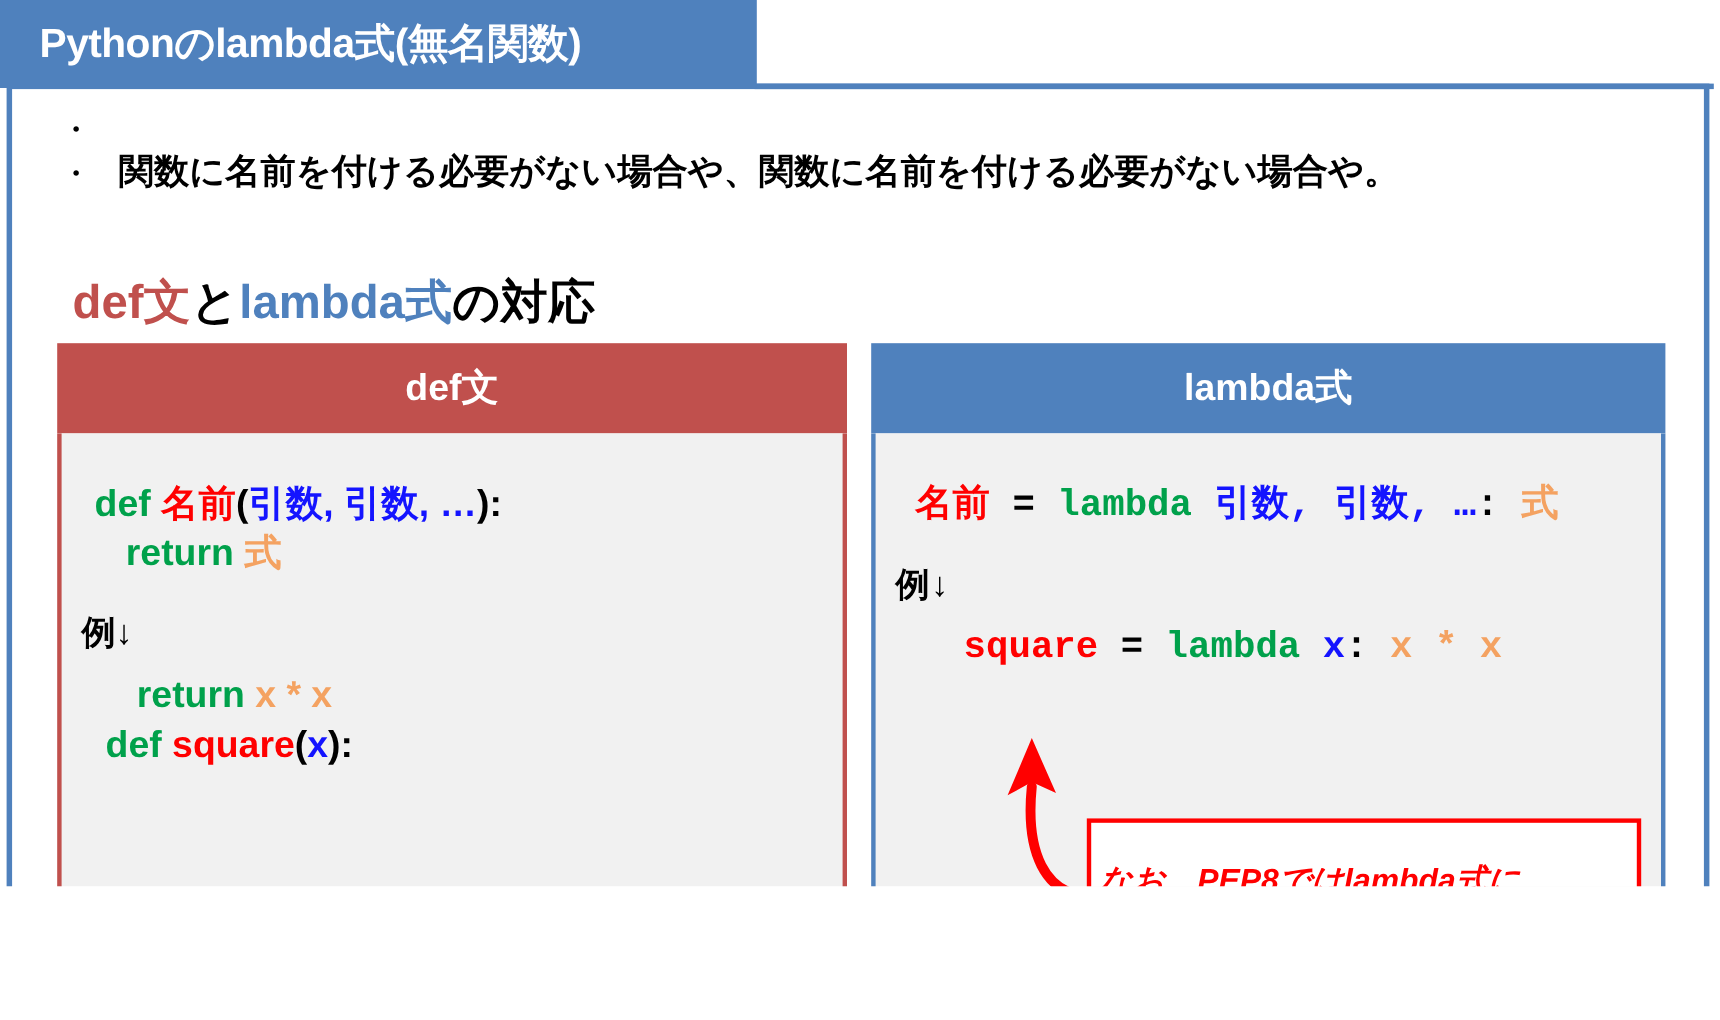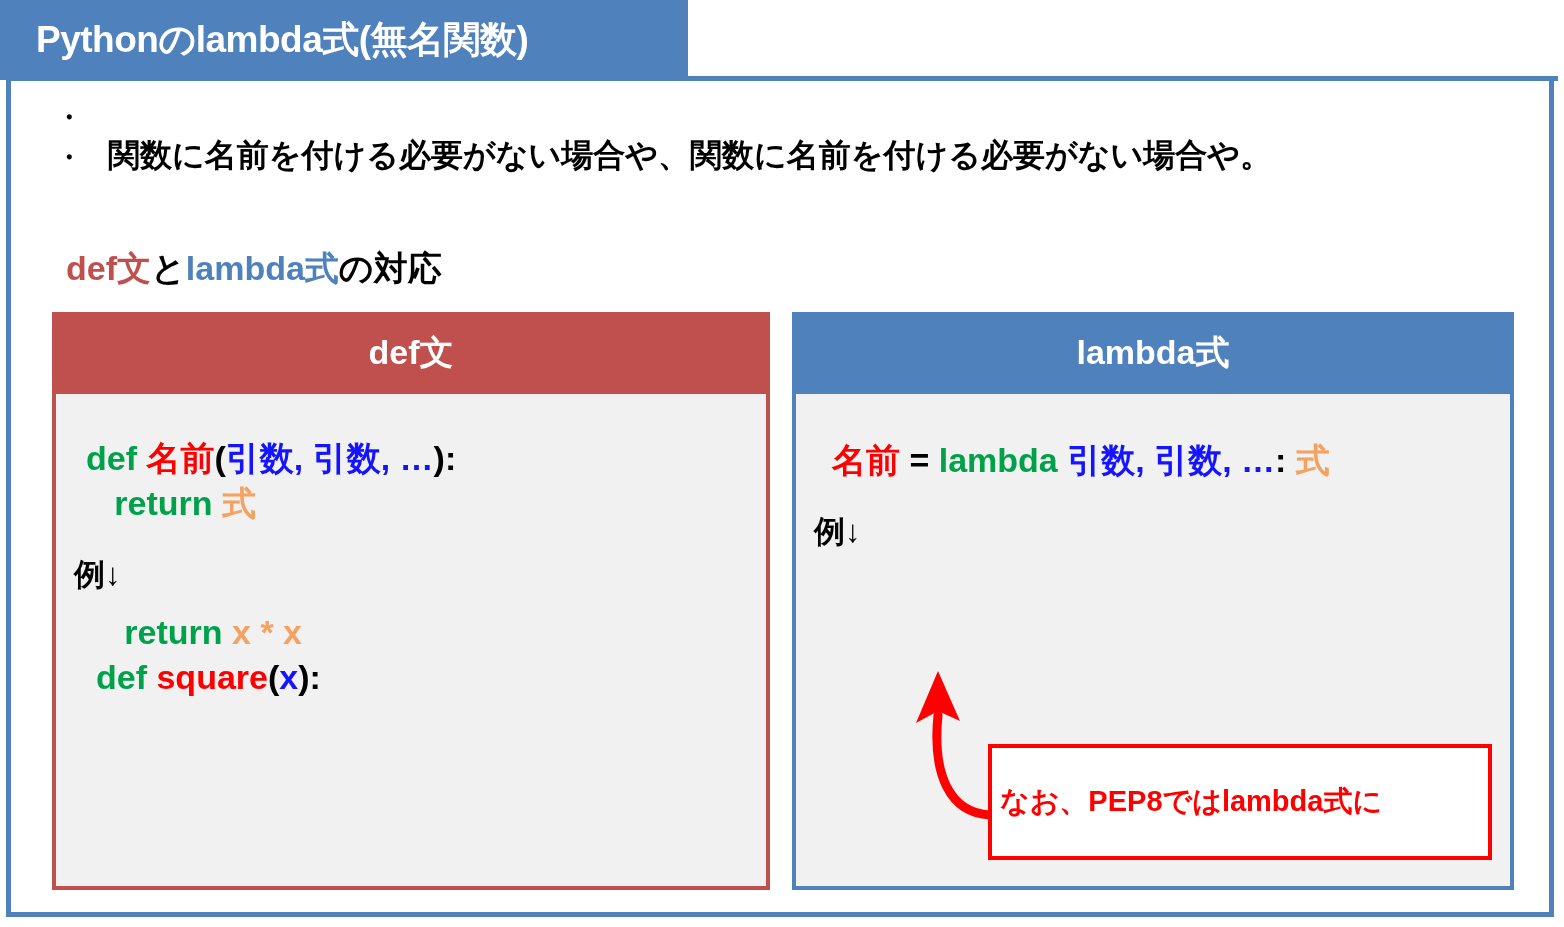--- a/index.html
+++ b/index.html
@@ -6,21 +6,21 @@
     margin: 0;
     padding: 0;
     background: #ffffff;
   }
   body {
     font-family: "Liberation Sans", "DejaVu Sans", sans-serif;
   }
   #slide {
     position: relative;
     width: 1564px;
-    height: 927px;
+    height: 806px;
     background: #ffffff;
     overflow: hidden;
   }
   
   #slide-frame {
     position: absolute;
     left: 6px;
     top: 76px;
     width: 1548px;
     height: 841px;
@@ -74,21 +74,21 @@
   .bullet-dot {
     width: 52px;
     flex: 0 0 52px;
     font-size: 26px;
   }
   
   #section-heading {
     position: absolute;
     left: 66px;
     top: 246px;
-    font-size: 34px;
+    font-size: 43px;
     font-weight: bold;
     white-space: nowrap;
   }
   .h-def { color: #c0504d; }
   .h-plain { color: #000000; }
   .h-lambda { color: #4f81bd; }
   
   .panel {
     position: absolute;
     box-sizing: border-box;
@@ -108,21 +108,21 @@
   #panel-def .panel-header { background: #c0504d; }
   #panel-lambda .panel-header { background: #4f81bd; }
   .panel-body {
     position: relative;
     height: 496px;
     background: #f1f1f1;
     box-sizing: border-box;
     padding: 24px 18px 0 18px;
   }
   #panel-def .panel-body { border: 4px solid #c0504d; border-top: none; }
-  #panel-lambda .panel-body { border: 4px solid #4f81bd; border-top: none; }
+  #panel-lambda .panel-body { border: 4px solid #4f81bd; border-top: none; font-family: Liberation Mono, monospace; }
 
   .code-line {
     font-size: 34px;
     font-weight: bold;
     white-space: pre;
     line-height: 1.32;
   }
   .code-block { margin-bottom: 6px; }
   .tok-kw { color: #00a14b; }
   .tok-name { color: #ff0000; }
@@ -151,20 +151,21 @@
     top: 744px;
     width: 504px;
     height: 116px;
     background: #ffffff;
     border: 4px solid #ff0000;
     box-sizing: border-box;
     display: flex;
     flex-direction: column;
     justify-content: center;
     padding-left: 8px;
+    font-style: italic;
   }
   .callout-line {
     color: #ff0000;
     font-size: 29px;
     font-weight: bold;
     line-height: 1.3;
     white-space: nowrap;
   }
   #arrow-svg {
     position: absolute;
@@ -216,20 +217,23 @@
     </div>
   </div>
 
   <div class="panel" id="panel-lambda">
     <div class="panel-header">lambda式</div>
     <div class="panel-body">
       <div class="code-block" id="lambda-syntax">
         <div class="code-line"><span class="tok-name">名前</span><span class="tok-eq"> = </span><span class="tok-kw">lambda </span><span class="tok-arg">引数, 引数, …</span><span class="tok-punct">: </span><span class="tok-expr">式</span></div>
       </div>
       <div class="example-marker">例↓</div>
+      <div class="code-block" id="lambda-example">
+        <div class="code-line"><span class="tok-name">square</span><span class="tok-eq"> = </span><span class="tok-kw">lambda </span><span class="tok-arg">x</span><span class="tok-punct">: </span><span class="tok-expr">x * x</span></div>
+      </div>
     </div>
   </div>
 
   <svg id="arrow-svg" viewBox="0 0 160 170">
     <path d="M110 160 C 70 158, 52 120, 58 60" stroke="#ff0000" stroke-width="9" fill="none" stroke-linecap="round"></path>
     <polygon points="58,16 80,66 58,56 36,68" fill="#ff0000"></polygon>
   </svg>
 
   <div id="callout">
     <div class="callout-line">なお、PEP8ではlambda式に</div>

